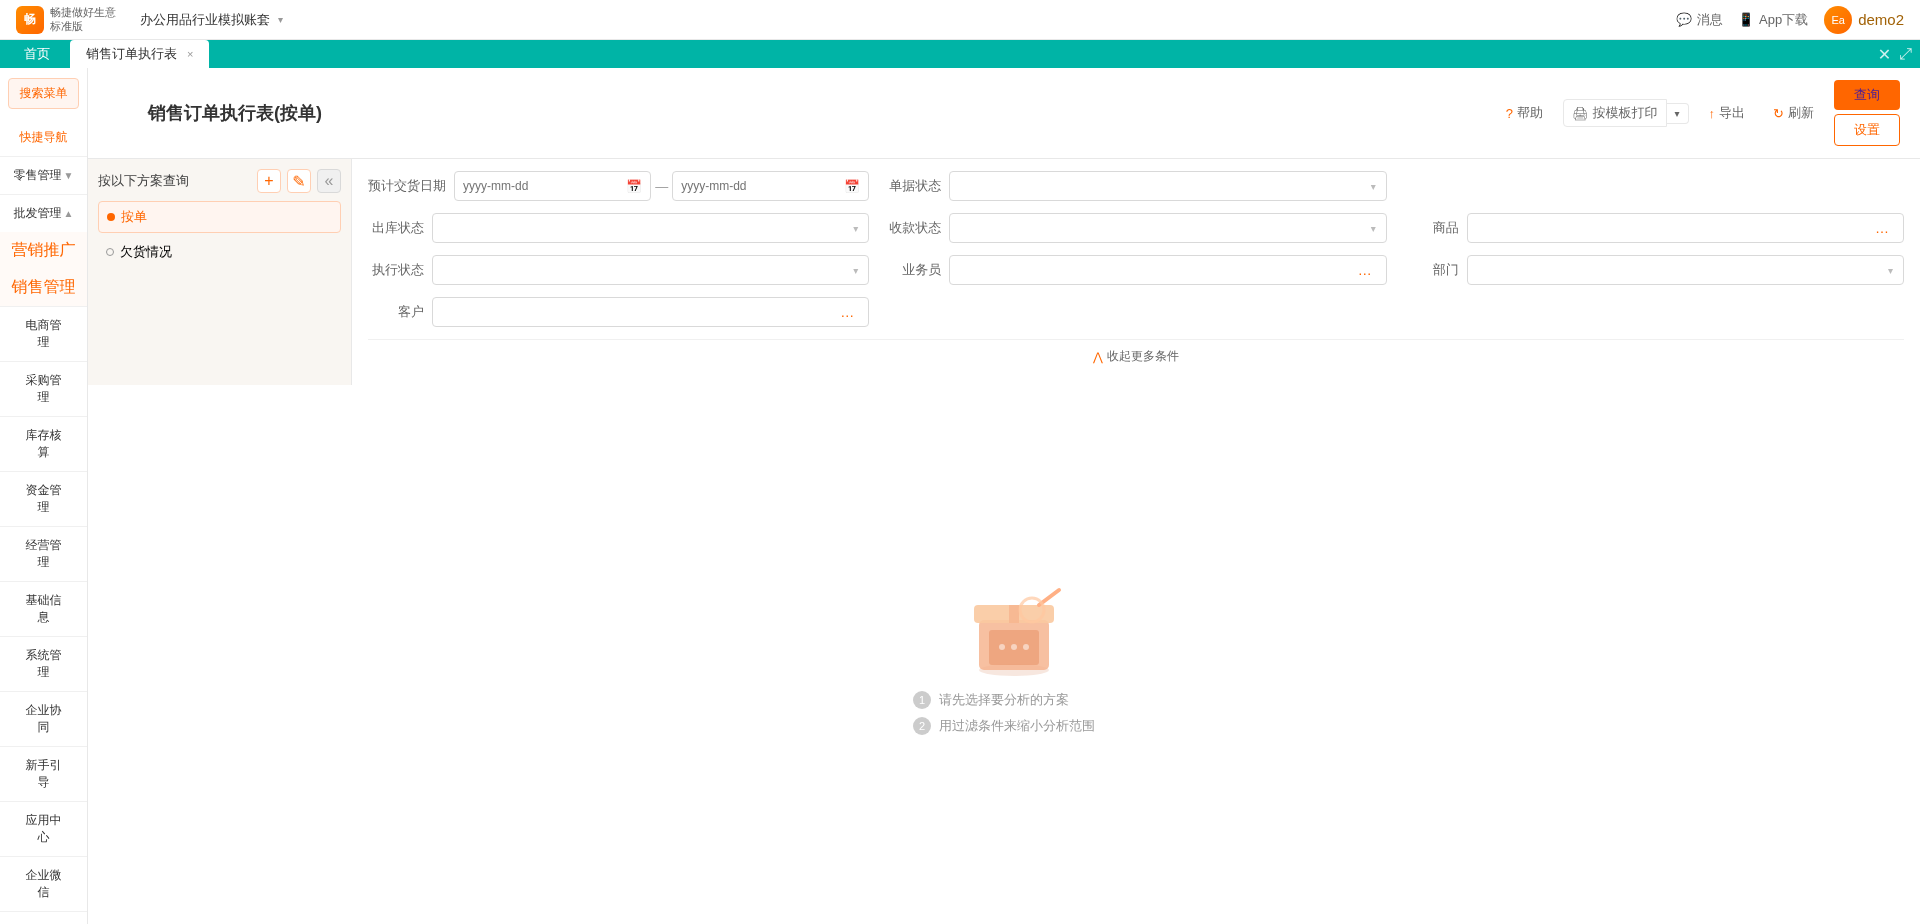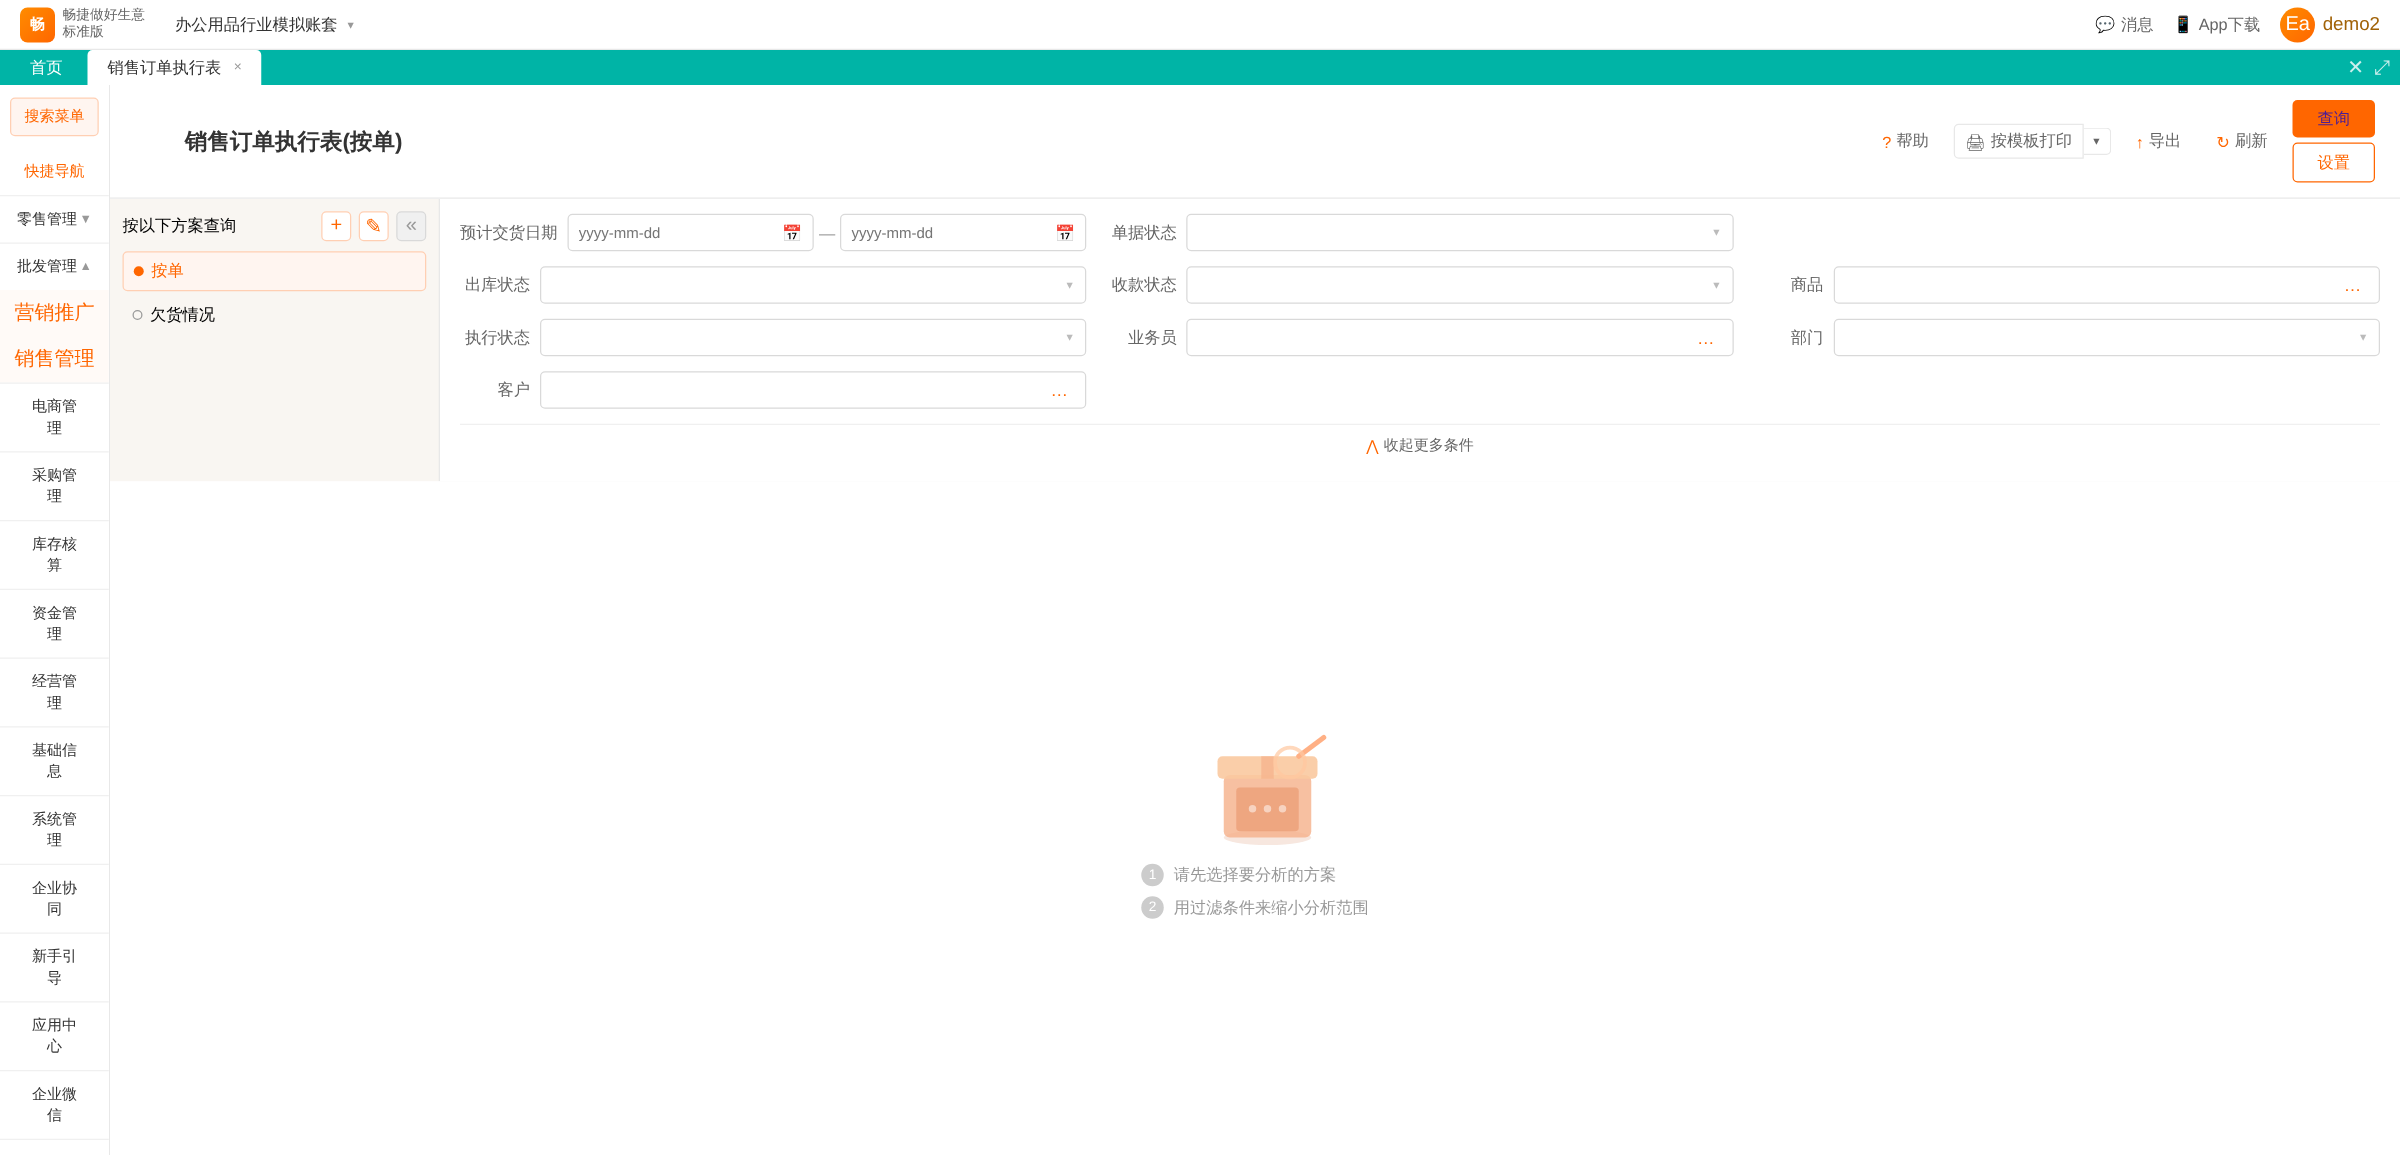--- a/index.html
+++ b/index.html
@@ -8,21 +8,21 @@
     
     .top-bar { height: 40px; background: #fff; display: flex; align-items: center; justify-content: space-between; padding: 0 16px; border-bottom: 1px solid #e8e8e8; }
     .top-bar-left { display: flex; align-items: center; gap: 8px; }
     .logo-area { display: flex; align-items: center; gap: 6px; }
     .logo-icon { width: 28px; height: 28px; background: linear-gradient(135deg, #ff8c00, #ff6600); border-radius: 6px; display: flex; align-items: center; justify-content: center; color: #fff; font-size: 12px; font-weight: bold; }
     .logo-text { font-size: 11px; color: #666; line-height: 1.2; }
     .top-bar-title { font-size: 13px; color: #333; }
     .top-bar-dropdown { color: #999; font-size: 10px; margin-left: 4px; cursor: pointer; }
     .top-bar-right { display: flex; align-items: center; gap: 16px; }
     .top-bar-action { display: flex; align-items: center; gap: 4px; color: #666; font-size: 13px; cursor: pointer; }
-    .user-avatar { width: 28px; height: 28px; border-radius: 50%; background: linear-gradient(135deg, #ff8c00, #ff6600); display: flex; align-items: center; justify-content: center; color: #fff; font-size: 16px; overflow: hidden; }
+    .user-avatar { width: 28px; height: 28px; border-radius: 50%; background: linear-gradient(135deg, #ff8c00, #ff6600); display: flex; align-items: center; justify-content: center; color: #fff; font-size: 11px; overflow: hidden; }
     .user-name { color: #a16207; font-size: 15px; cursor: pointer; }
 
     
     .tab-bar { height: 28px; background: #00b4a6; display: flex; align-items: center; padding: 0 8px; gap: 4px; }
     .tab-item { height: 28px; padding: 0 16px; border-radius: 4px 4px 0 0; display: flex; align-items: center; gap: 6px; font-size: 13px; cursor: pointer; }
     .tab-item.home { background: transparent; color: #fff; }
     .tab-item.active { background: #fff; color: #333; }
     .tab-close { color: #999; font-size: 11px; cursor: pointer; margin-left: 4px; }
     .tab-expand-btn { margin-left: auto; display: flex; align-items: center; gap: 8px; }
     .win-control { color: #fff; font-size: 16px; cursor: pointer; opacity: 0.8; }
@@ -55,21 +55,21 @@
     .page-action-split { display: flex; align-items: center; }
     .print-btn { display: flex; align-items: center; gap: 4px; color: #666; font-size: 13px; cursor: pointer; padding: 4px 8px; border-radius: 4px 0 0 4px; border: 1px solid #e8e8e8; }
     .print-arrow-btn { padding: 4px 8px; border: 1px solid #e8e8e8; border-left: none; border-radius: 0 4px 4px 0; cursor: pointer; color: #666; font-size: 10px; }
     .query-btn { background: #ff6600; color: #4c1d95; border: none; padding: 6px 20px; border-radius: 4px; font-size: 13px; cursor: pointer; font-family: inherit; }
     .settings-btn { color: #ff6600; border: 1px solid #ff6600; background: #fff; padding: 6px 16px; border-radius: 4px; font-size: 13px; cursor: pointer; font-family: inherit; }
 
     
     .filter-panel { display: flex; background: #fff; }
     .filter-side { width: 264px; background: #f9f6f2; border-right: 1px solid #e8e8e8; padding: 10px; flex-shrink: 0; }
     .filter-side-header { display: flex; align-items: center; justify-content: space-between; margin-bottom: 8px; }
-    .filter-side-title { font-size: 13px; color: #000000; font-weight: 500; }
+    .filter-side-title { font-size: 13px; color: #404040; font-weight: 500; }
     .filter-side-icons { display: flex; gap: 6px; }
     .filter-side-icon { color: #ff6600; font-size: 16px; cursor: pointer; width: 24px; height: 24px; display: flex; align-items: center; justify-content: center; border: 1px solid #ffcfb3; border-radius: 4px; background: #fff; }
     .filter-side-icon.collapse { background: #f0f0f0; border-color: #d9d9d9; color: #999; }
     .filter-side-item { display: flex; align-items: center; gap: 6px; padding: 6px 8px; border-radius: 4px; cursor: pointer; background: #fff5f0; border: 1px solid #ffcfb3; }
     .filter-side-item .item-dot { width: 8px; height: 8px; border-radius: 50%; background: #ff6600; }
     .filter-side-item span { font-size: 13px; color: #ff6600; }
     .filter-side-sub-item { display: flex; align-items: center; gap: 6px; padding: 6px 8px; margin-top: 4px; border-radius: 4px; cursor: pointer; }
     .filter-side-sub-dot { width: 8px; height: 8px; border-radius: 50%; background: transparent; border: 1.5px solid #999; }
 
     

